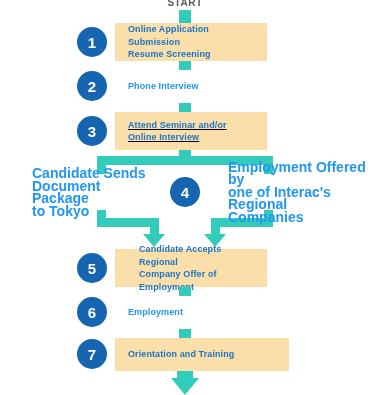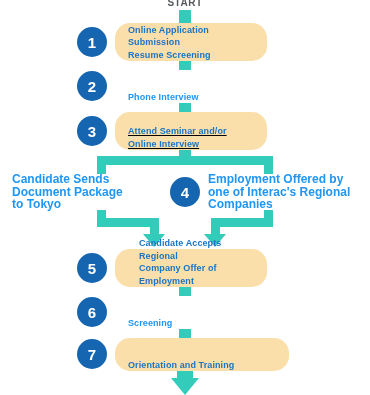--- a/index.html
+++ b/index.html
@@ -34,24 +34,23 @@
   .connector {
     position: absolute;
     background: #33ccbb;
   }
 
   
   .step-box {
     position: absolute;
     box-sizing: border-box;
     display: flex;
-    align-items: flex-end;
+    align-items: center;
     padding-left: 13px;
     padding-right: 8px;
-    border-radius: 15px;
   }
   .step-box.tan  { background: #fadfab; }
   .step-box.white{ background: #ffffff; }
   .step-text {
     font-size: 9px;
     font-weight: bold;
     color: #1b74c4;
     line-height: 12.5px;
     letter-spacing: 0.1px;
     white-space: pre-line;
@@ -80,25 +79,26 @@
   
   .branch-box {
     position: absolute;
     box-sizing: border-box;
     background: #ffffff;
     display: flex;
     align-items: center;
     z-index: 4;
   }
   .branch-text {
-    font-size: 12px;
+    font-size: 14px;
     font-weight: bold;
     color: #2196f3;
     line-height: 12.5px;
     white-space: pre-line;
+    margin-left: 20px;
   }
 
   
   .arrow-head {
     position: absolute;
     width: 0;
     height: 0;
     border-left: 11px solid transparent;
     border-right: 11px solid transparent;
     border-top: 13px solid #33ccbb;
@@ -173,21 +173,21 @@
 
   <div class="step-box tan" style="left:115px; top:249px; width:152px; height:38px;padding-left:24px;">
     <span class="step-text">Candidate Accepts Regional
 Company Offer of Employment</span>
   </div>
   <div class="num-circle" style="left:77px; top:253px;">5</div>
 
   <div class="connector" style="left:179px; top:287px; width:12px; height:9px;"></div>
 
   <div class="step-box white" style="left:115px; top:296px; width:152px; height:33px;">
-    <span class="step-text">Screening</span>
+    <span class="step-text">Employment</span>
   </div>
   <div class="num-circle" style="left:77px; top:297px;">6</div>
 
   <div class="connector" style="left:179px; top:329px; width:12px; height:9px;"></div>
 
   <div class="step-box tan" style="left:115px; top:338px; width:174px; height:33px;">
     <span class="step-text">Orientation and Training</span>
   </div>
   <div class="num-circle" style="left:77px; top:339px;">7</div>
 

